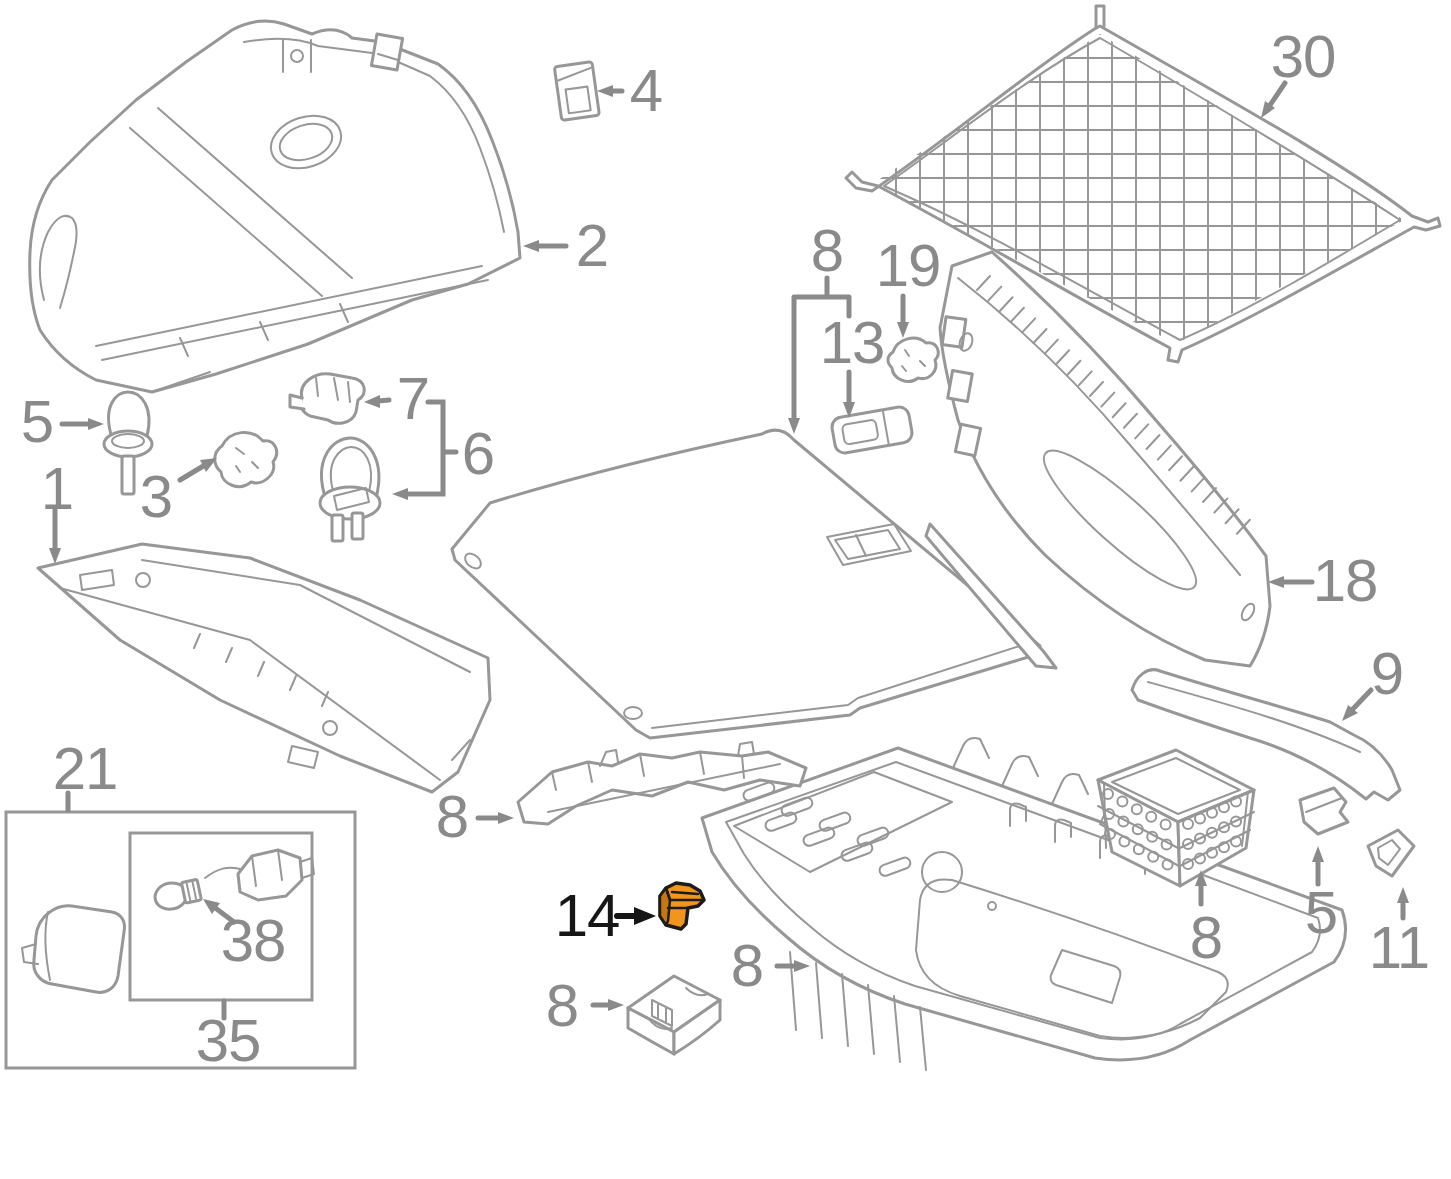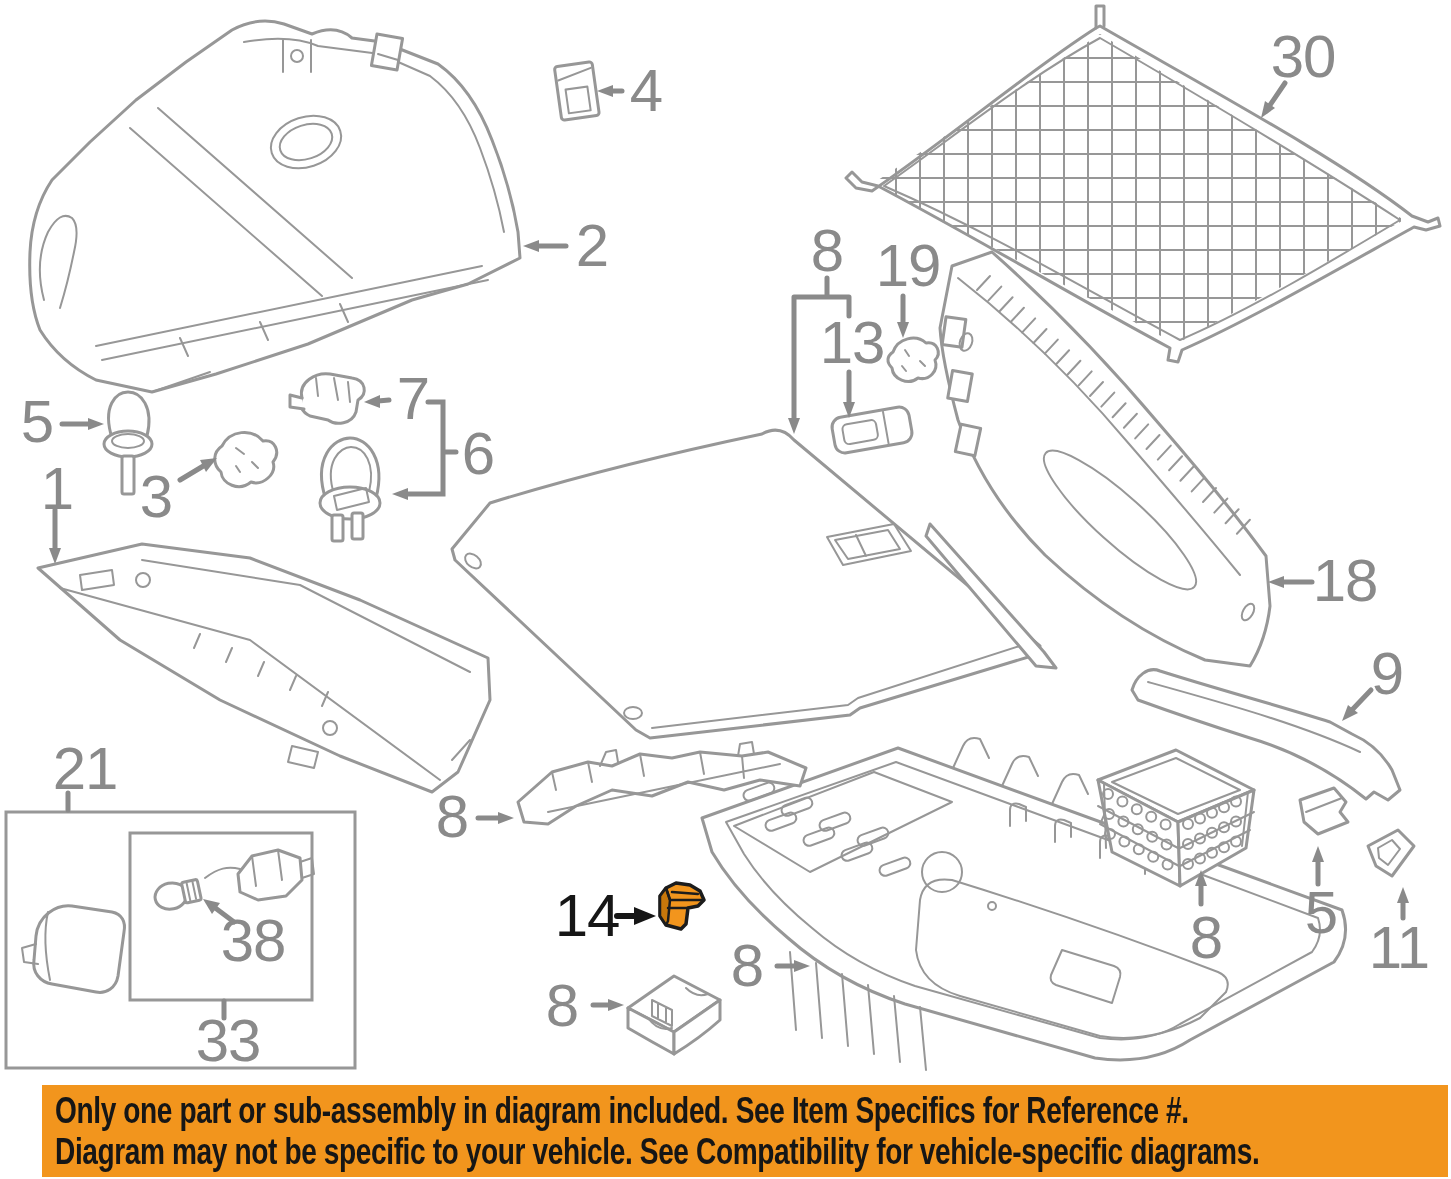--- a/index.html
+++ b/index.html
@@ -383,21 +383,17 @@
 <div class="callout" style="left:827px;top:251px">8</div>
 <div class="callout" style="left:852px;top:343px">13</div>
 <div class="callout hl" style="left:587px;top:916px">14</div>
 <div class="callout" style="left:747px;top:966px">8</div>
 <div class="callout" style="left:562px;top:1006px">8</div>
 <div class="callout" style="left:1206px;top:938px">8</div>
 <div class="callout" style="left:1345px;top:581px">18</div>
 <div class="callout" style="left:908px;top:266px">19</div>
 <div class="callout" style="left:1303px;top:57px">30</div>
 <div class="callout" style="left:85px;top:769px">21</div>
-<div class="callout" style="left:228px;top:1041px">33</div>
+<div class="callout" style="left:228px;top:1041px">35</div>
 <div class="callout" style="left:253px;top:941px">38</div>
 
-<div class="banner">
-  <div class="banner-line">Only one part or sub-assembly in diagram included. See Item Specifics for Reference #.</div>
-  <div class="banner-line">Diagram may not be specific to your vehicle. See Compatibility for vehicle-specific diagrams.</div>
+
 </div>
 
-</div>
-
 </body></html>

